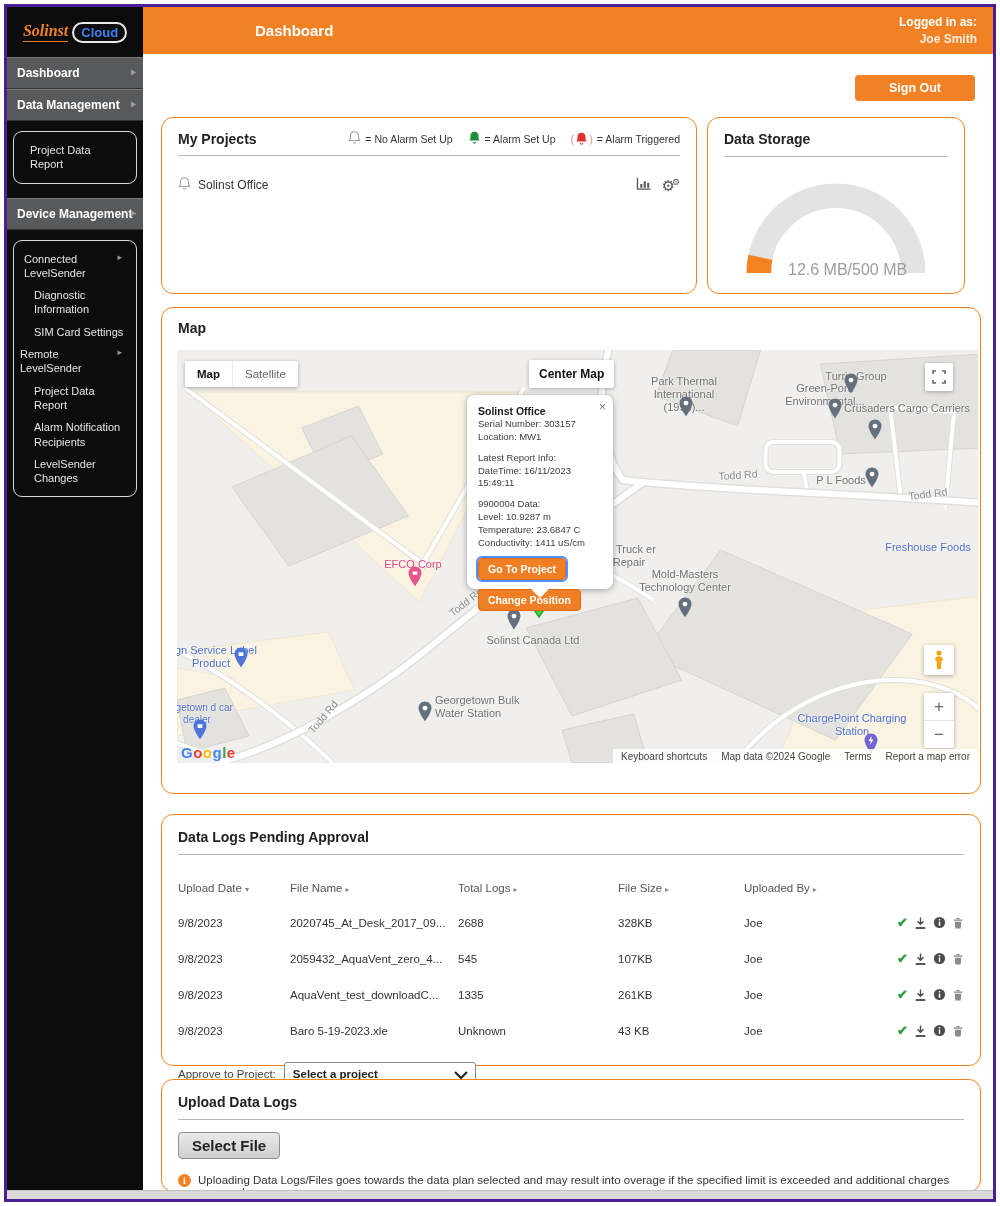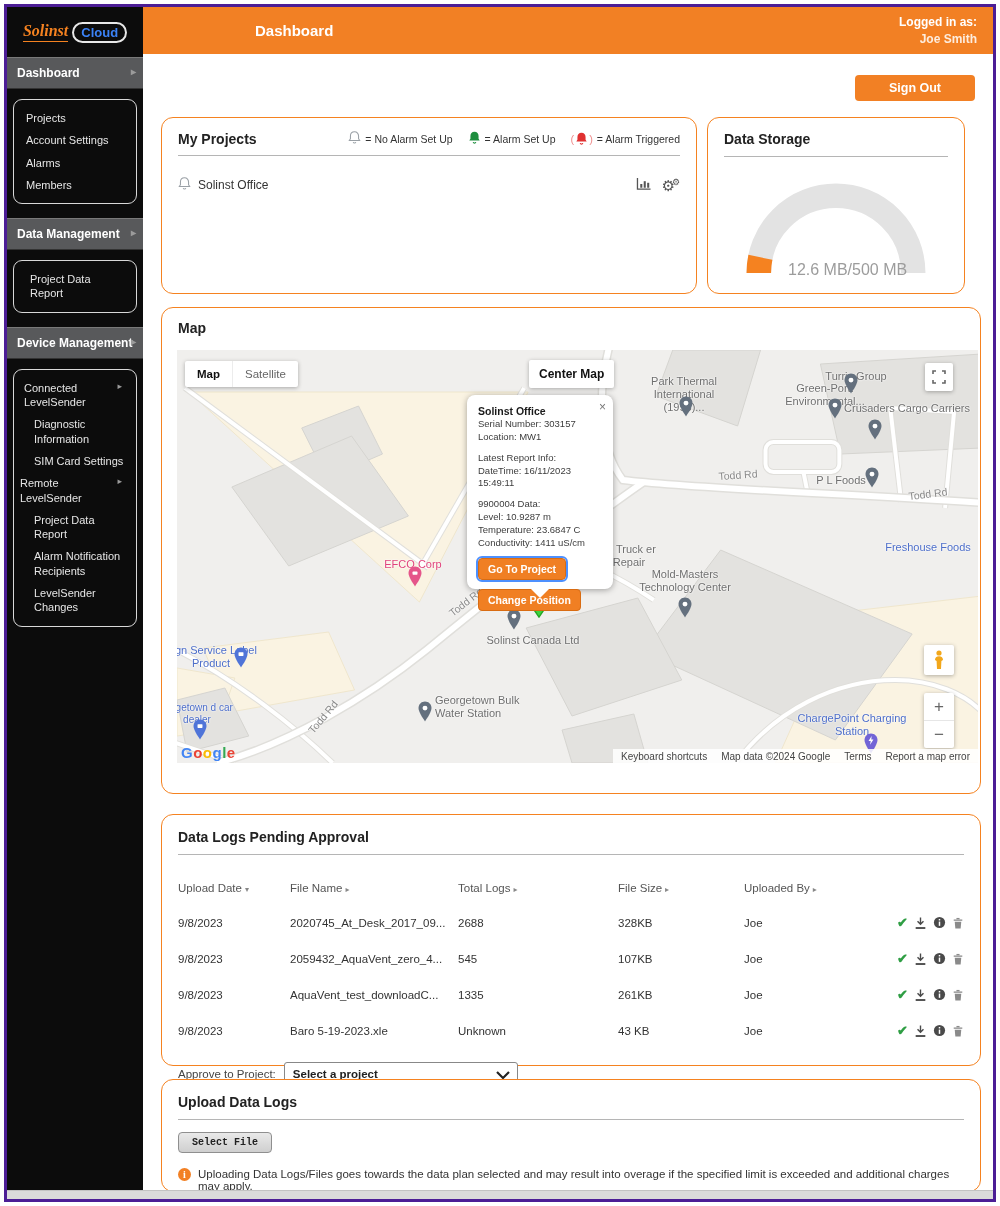--- a/index.html
+++ b/index.html
@@ -98,53 +98,47 @@
   
   .logs{left:18px;top:760px;width:820px;height:252px;padding:13px 16px;}
   .tgrid{display:grid;grid-template-columns:112px 168px 160px 126px 1fr 84px;align-items:center;}
   .thead{margin-top:27px;font-size:11.5px;color:#555;}
   .thead .arr{color:#888;font-size:8px;margin-left:3px;}
   .trow{margin-top:21px;font-size:11.5px;color:#333;}
   .acticons{display:flex;justify-content:flex-end;align-items:center;gap:6px;}
   .acticons .chk{color:#2f9e44;font-weight:bold;font-size:13px;cursor:pointer;}
   .acticons svg{cursor:pointer;}
   .approve{display:flex;align-items:center;gap:8px;margin-top:24px;font-size:11.5px;color:#444;}
-  .selwrap{position:relative;width:234px;}
+  .selwrap{position:relative;width:192px;}
   .selwrap select{width:100%;height:24px;border:1px solid #888;border-radius:3px;font-weight:bold;font-size:11.5px;color:#222;padding:0 26px 0 8px;appearance:none;-webkit-appearance:none;background:#fff;font-family:inherit;cursor:pointer;}
   .selwrap .chev{position:absolute;right:8px;top:8px;pointer-events:none;}
 
   
   .upl{left:18px;top:1025px;width:820px;height:113px;padding:13px 16px;}
-  .selfile{margin-top:12px;background:linear-gradient(#e9e9e9,#cfcfcf);border:1px solid #8f8f8f;border-radius:4px;padding:4px 13px;font-weight:bold;font-size:10px;color:#222;cursor:pointer;font-family:Liberation Mono, monospace;}
+  .selfile{margin-top:12px;background:linear-gradient(#e9e9e9,#cfcfcf);border:1px solid #8f8f8f;border-radius:4px;padding:4px 13px;font-weight:bold;font-size:15px;color:#222;cursor:pointer;font-family:Liberation Sans, sans-serif;}
   .note{display:flex;align-items:flex-start;gap:7px;margin-top:15px;font-size:11.5px;color:#333;}
   .note .ic{flex:0 0 auto;width:13px;height:13px;border-radius:50%;background:#f28024;color:#fff;font-weight:bold;font-size:10px;display:flex;align-items:center;justify-content:center;font-family:"Liberation Serif",serif;}
 
   .bottom-strip{position:absolute;left:0;right:0;bottom:0;height:8px;background:#dadada;border-top:1px solid #c2c2c2;z-index:6;}
 </style>
 </head>
 <body>
 
 <div class="stage">
 <div class="app">
 
   <aside class="sidebar">
     <div class="logo">
       <span class="sol">Solinst</span>
       <span class="cloud">Cloud</span>
     </div>
 
     <div class="side-hdr">
       <span>Dashboard</span>
       <span class="arr">▸</span>
-    </div>
-    <div class="side-box">
-      <div class="s-item">Projects</div>
-      <div class="s-item">Account Settings</div>
-      <div class="s-item">Alarms</div>
-      <div class="s-item">Members</div>
     </div>
 
     <div class="side-hdr">
       <span>Data Management</span>
       <span class="arr">▸</span>
     </div>
     <div class="side-box">
       <div class="s-item" style="padding-left:16px;">Project Data Report</div>
     </div>
 

